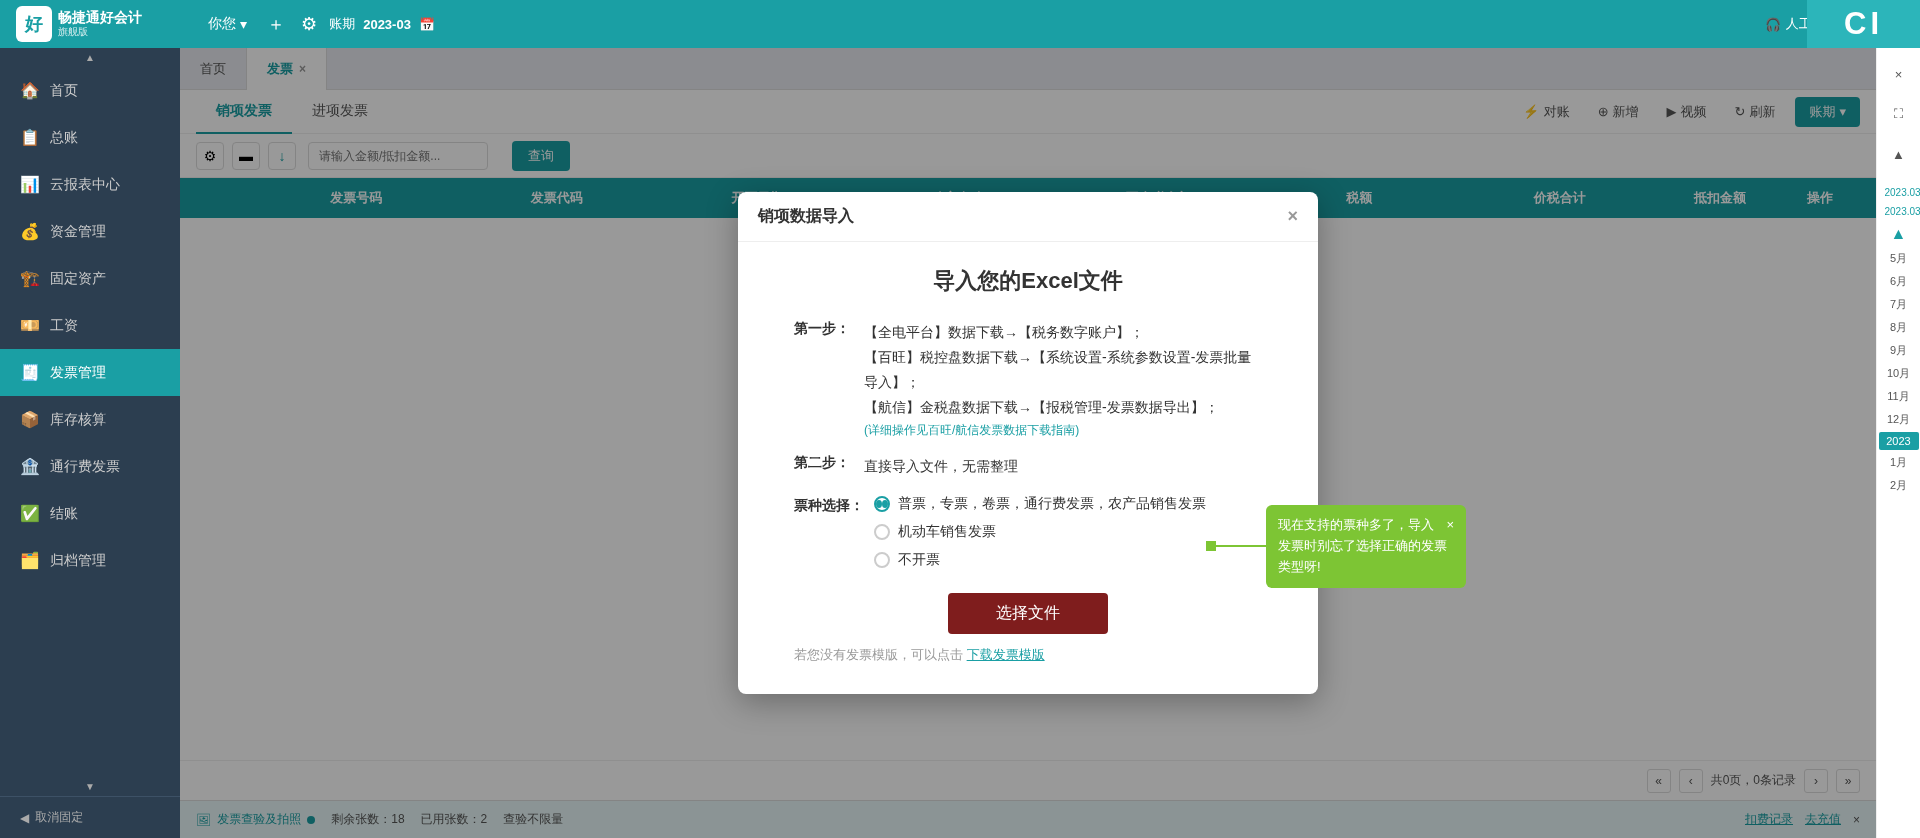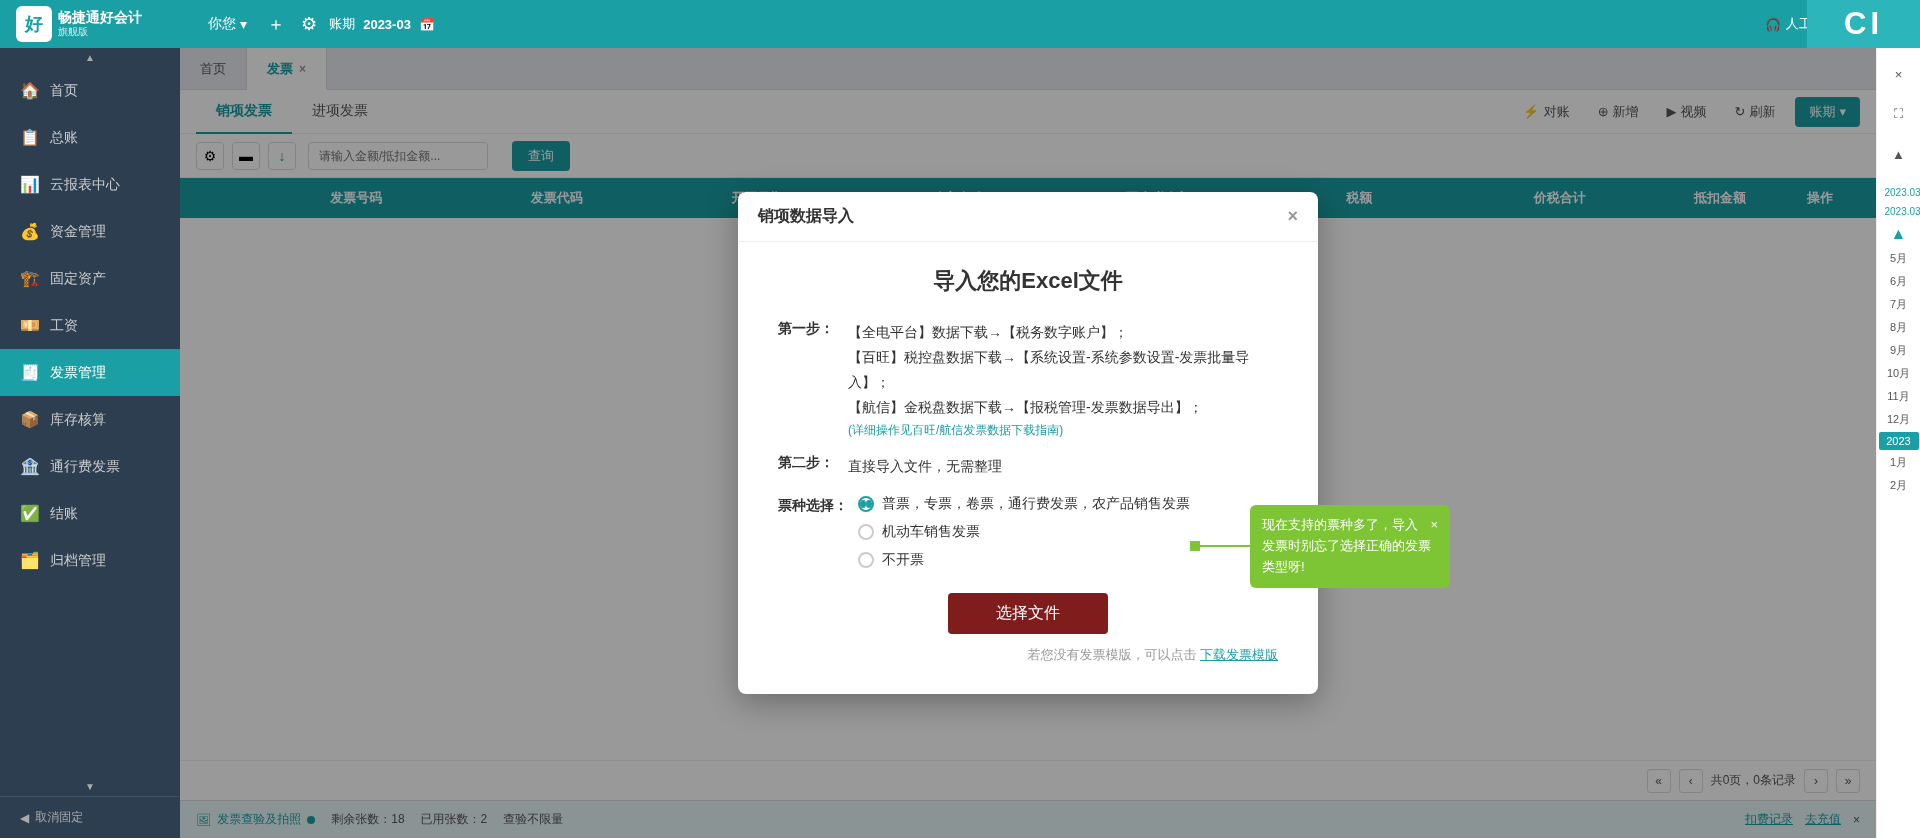--- a/index.html
+++ b/index.html
@@ -153,36 +153,36 @@
       height: 50px;
       display: flex;
       align-items: center;
       padding: 0 20px;
       border-bottom: 1px solid #eee;
       font-size: 16px;
       font-weight: bold;
       color: #333;
     }
     .modal-close { margin-left: auto; cursor: pointer; font-size: 18px; color: #999; }
-    .modal-body { padding: 24px 40px 30px; }
+    .modal-body { padding: 24px 56px 30px; }
     .modal-title { text-align: center; font-size: 22px; font-weight: bold; color: #333; margin-bottom: 24px; }
     .step-row { display: flex; margin-bottom: 12px; font-size: 14px; color: #333; }
     .step-label { font-weight: bold; min-width: 70px; }
     .step-content { flex: 1; line-height: 1.8; }
     .step-content .hint { color: #999; font-size: 12px; }
     .ticket-choice { margin: 16px 0 8px; font-size: 14px; color: #333; display: flex; align-items: flex-start; gap: 10px; }
     .ticket-choice .ticket-label { font-weight: bold; min-width: 70px; padding-top: 2px; }
     .radio-group { display: flex; flex-direction: column; gap: 10px; }
     .radio-item { display: flex; align-items: center; gap: 8px; font-size: 14px; color: #333; cursor: pointer; }
     .radio-circle { width: 16px; height: 16px; border-radius: 50%; border: 2px solid #ccc; display: flex; align-items: center; justify-content: center; }
     .radio-circle.selected { border-color: #1a9fa4; }
     .radio-circle.selected::after { content: ''; width: 8px; height: 8px; background: #1a9fa4; border-radius: 50%; }
     .modal-btn-row { text-align: center; margin: 24px 0 12px; }
     .btn-select-file { background: #7f1d1d; color: white; border: none; border-radius: 4px; padding: 10px 48px; font-size: 16px; cursor: pointer; }
-    .modal-footer { text-align: right; font-size: 13px; color: #999; }
+    .modal-footer { text-align: left; font-size: 13px; color: #999; }
     .modal-footer .link { color: #1a9fa4; text-decoration: underline; cursor: pointer; }
 
     
     .sidebar-scroll::-webkit-scrollbar { width: 0; }
   </style>
 </head>
 <body>
 
 <div class="topbar">
   <div class="topbar-logo">

